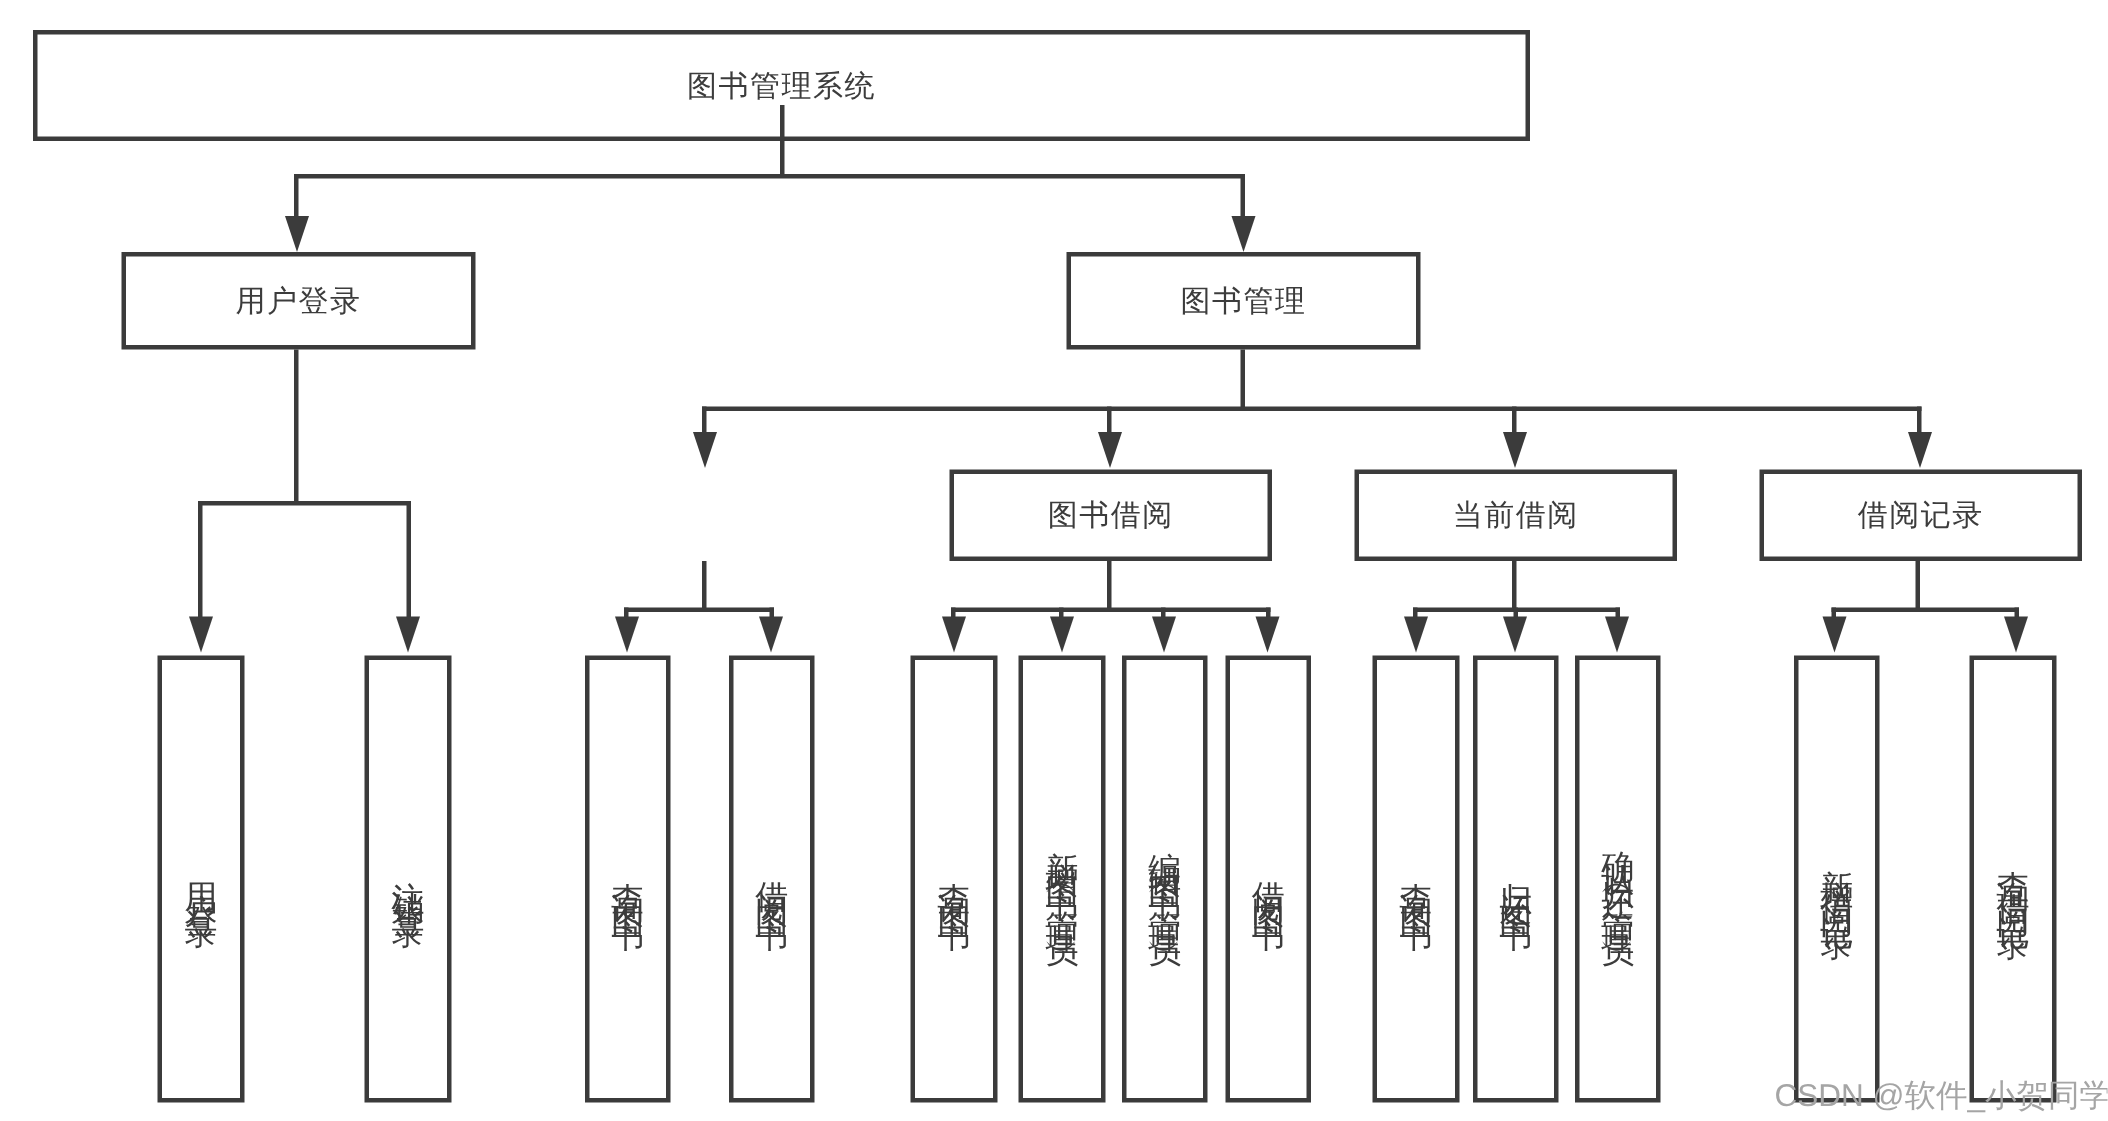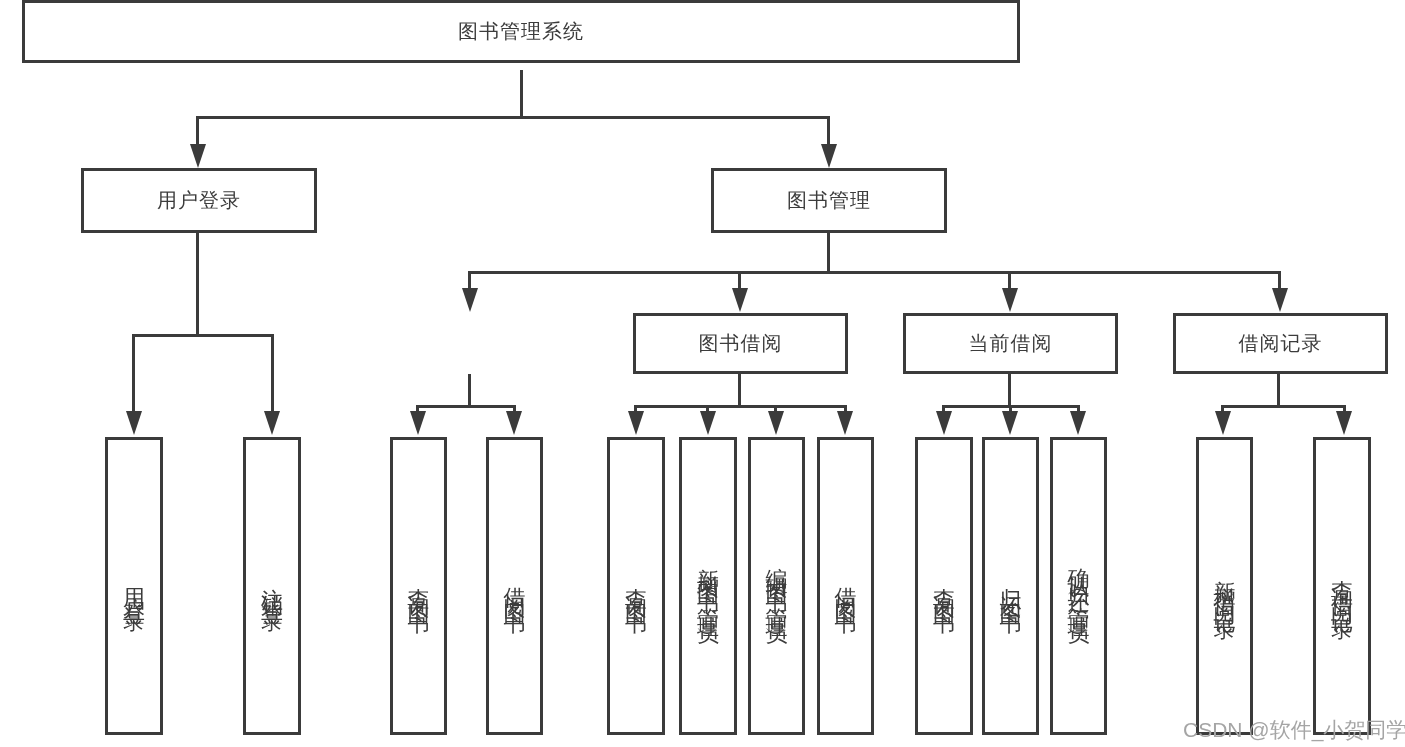--- a/index.html
+++ b/index.html
@@ -55,21 +55,21 @@
     color: var(--wm);
     z-index: 10;
     white-space: nowrap;
   }
 </style>
 </head>
 <body>
 
 <div class="canvas">
 
-  <div class="box h-label" style="left:22px; top:0; width:998px; height:63px;">图书管理系统</div>
+  <div class="box h-label" style="left:22px; top:20px; width:998px; height:74px;">图书管理系统</div>
 
   <div class="line" style="left:520px; top:70px; width:3px; height:48px;"></div>
   <div class="line" style="left:196px; top:116px; width:634px; height:3px;"></div>
   <div class="line" style="left:196px; top:116px; width:3px; height:30px;"></div>
   <div class="arrow" style="left:190px; top:144px;"></div>
   <div class="line" style="left:827px; top:116px; width:3px; height:30px;"></div>
   <div class="arrow" style="left:821px; top:144px;"></div>
 
   <div class="box h-label" style="left:81px; top:168px; width:236px; height:65px;">用户登录</div>
   <div class="box h-label" style="left:711px; top:168px; width:236px; height:65px;">图书管理</div>

